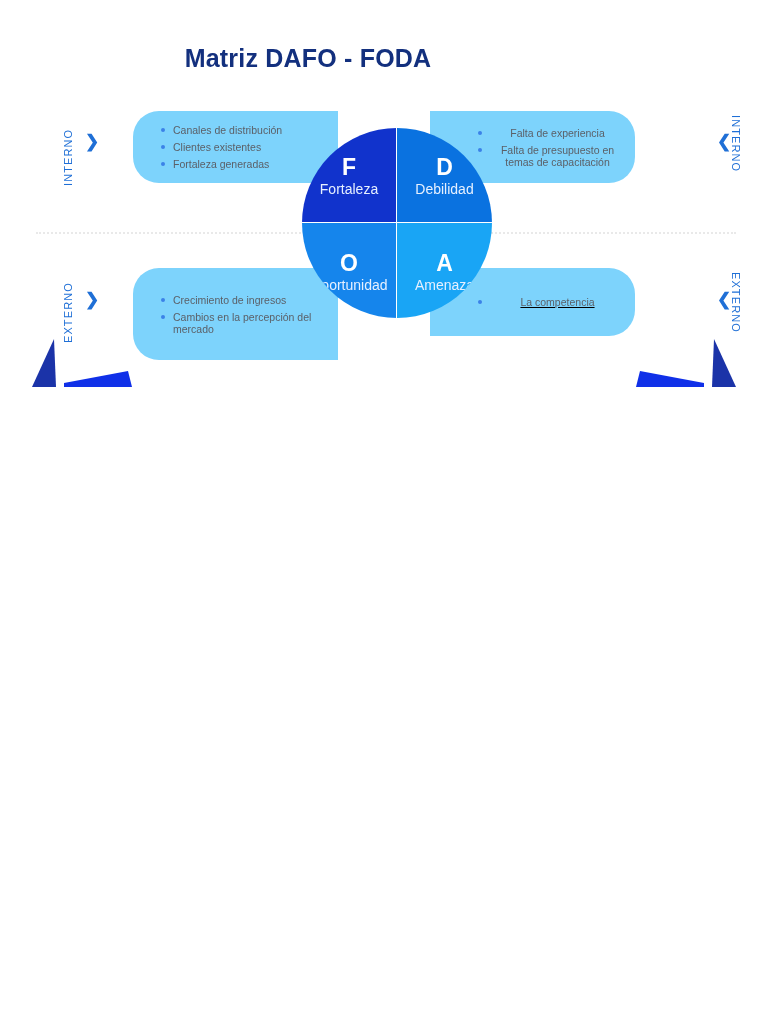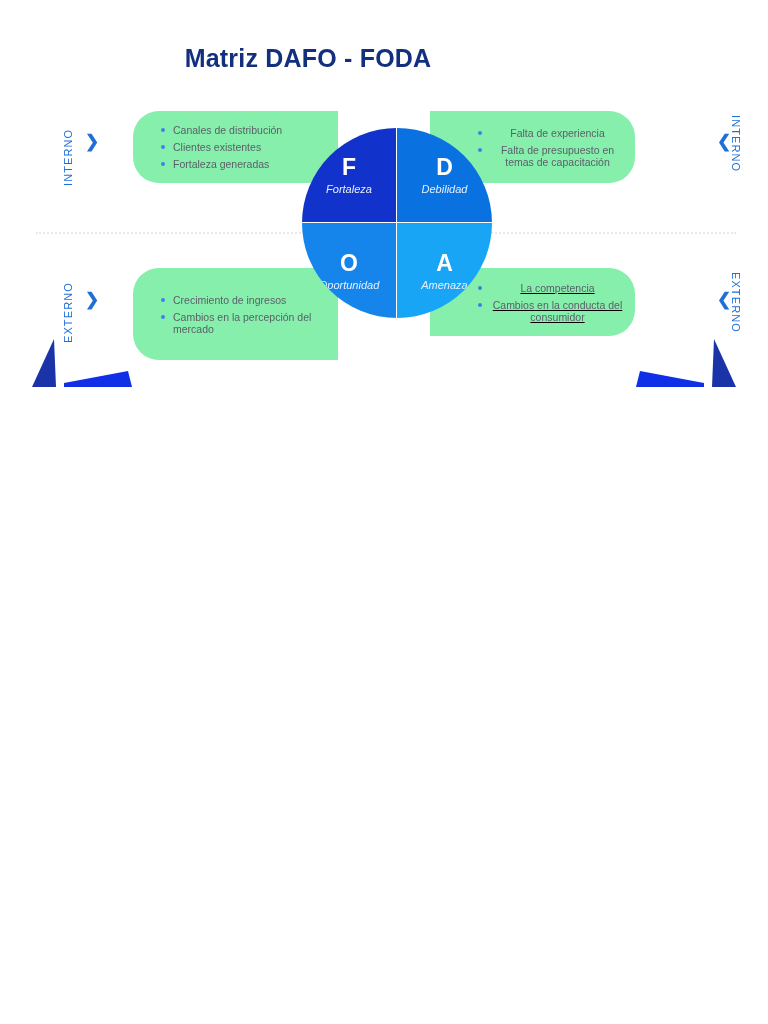--- a/index.html
+++ b/index.html
@@ -43,21 +43,21 @@
     top: 137px;
     left: 36px;
     width: 700px;
     height: 0;
     border-top: 2px dotted #e9e9e9;
   }
 
   
   .pill {
     position: absolute;
-    background: #86efac;
+    background: #7dd3fc;
     display: flex;
     flex-direction: column;
     justify-content: center;
     box-sizing: border-box;
   }
   .pill-left {
     left: 133px;
     width: 205px;
     border-radius: 26px 0 0 26px;
     padding-left: 28px;
@@ -121,25 +121,24 @@
     align-items: center;
     justify-content: center;
     color: #ffffff;
   }
   .quad-letter {
     font-size: 23px;
     font-weight: bold;
     line-height: 24px;
   }
   .quad-word {
-    font-size: 11px;
+    font-size: 14px;
     line-height: 12px;
     margin-top: 4px;
     color: #e6f0ff;
-    font-style: italic;
   }
   #quadrant-f { left: 0;   top: 0;   background: #1133cc; border-right: 1.5px solid #fff; border-bottom: 1.5px solid #fff; }
   #quadrant-d { left: 50%; top: 0;   background: #0a72e0; border-bottom: 1.5px solid #fff; }
   #quadrant-o { left: 0;   top: 50%; background: #1585ec; border-right: 1.5px solid #fff; }
   #quadrant-a { left: 50%; top: 50%; background: #19a5f5; }
 
   
   .axis-label {
     position: absolute;
     font-size: 11px;
@@ -204,21 +203,20 @@
   <div class="pill pill-left" id="pill-opportunities">
     <ul class="bullet-list">
       <li>Crecimiento de ingresos</li>
       <li>Cambios en la percepción del mercado</li>
     </ul>
   </div>
 
   <div class="pill pill-right" id="pill-threats">
     <ul class="bullet-list">
       <li>La competencia</li>
-      <li>Cambios en la conducta del consumidor</li>
     </ul>
   </div>
 
   <div id="swot-circle">
     <div class="quadrant" id="quadrant-f">
       <span class="quad-letter">F</span>
       <span class="quad-word">Fortaleza</span>
     </div>
     <div class="quadrant" id="quadrant-d">
       <span class="quad-letter">D</span>

